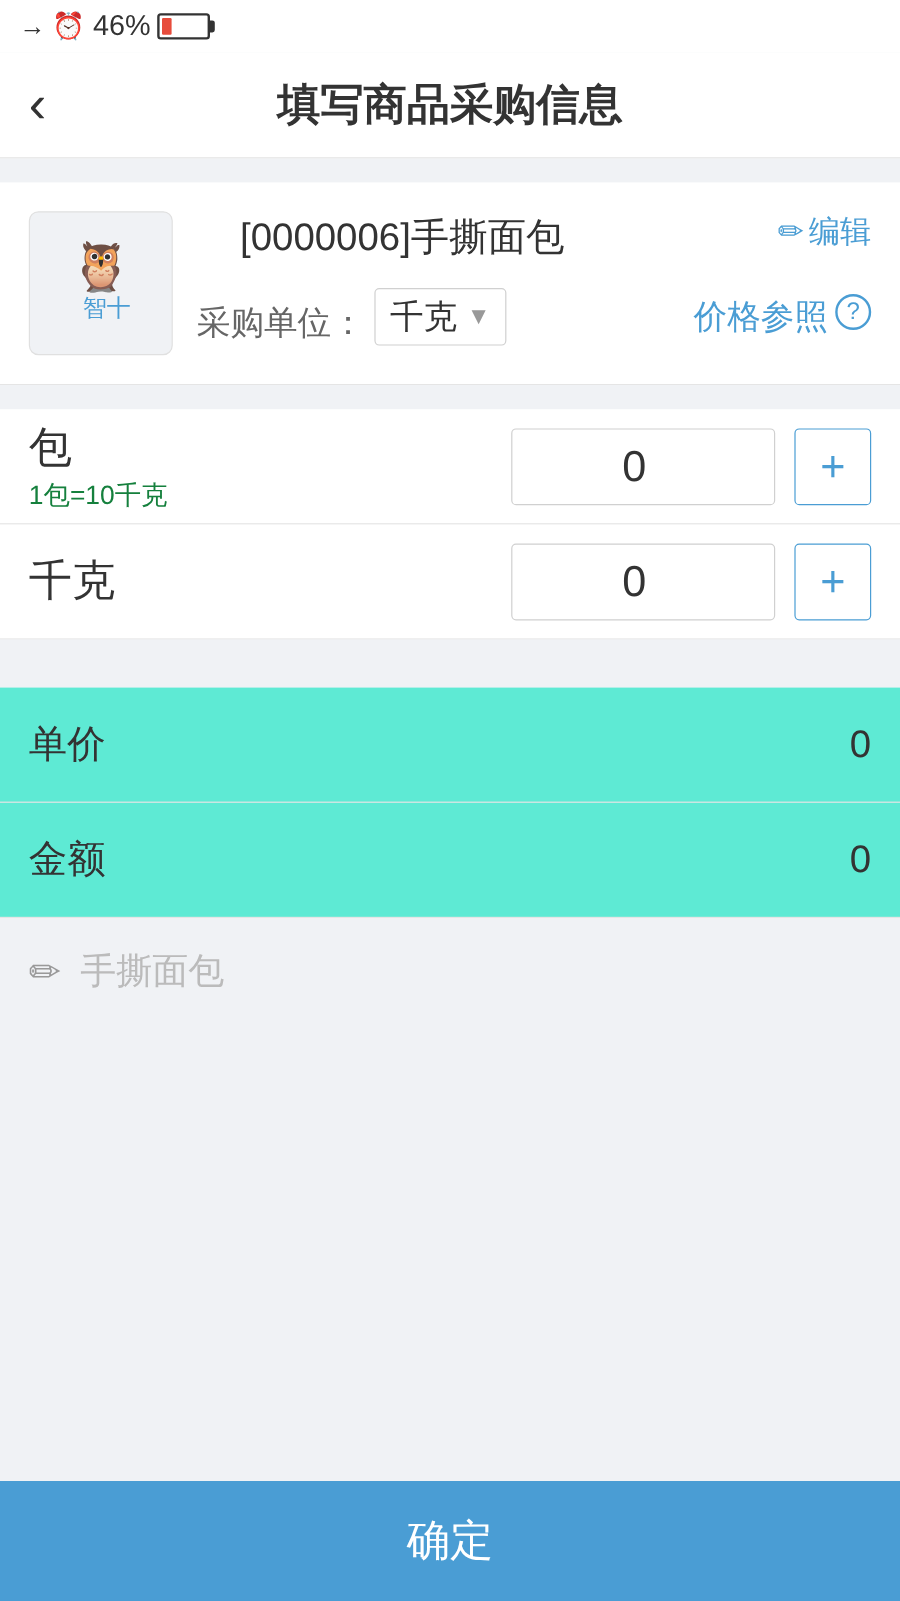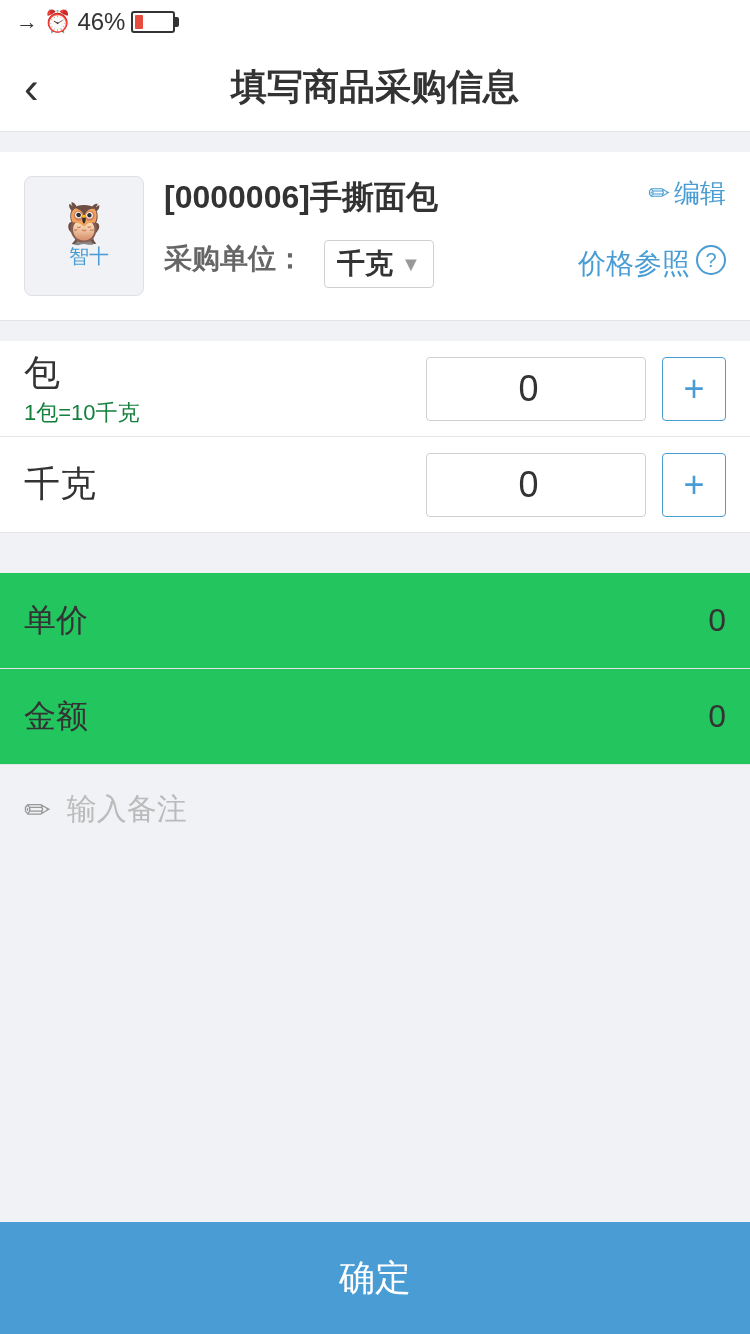--- a/index.html
+++ b/index.html
@@ -130,22 +130,23 @@
       flex: 1;
     }
     .product-header {
       display: flex;
       align-items: flex-start;
       justify-content: space-between;
     }
     .product-name {
       font-size: 32px;
       color: #333;
-      font-weight: 700;
+      font-weight: 400;
       flex: 1;
+      margin-left: 36px;
     }
     .edit-btn {
       font-size: 26px;
       color: #4a9dd4;
       display: flex;
       align-items: center;
       gap: 4px;
       cursor: pointer;
       flex-shrink: 0;
       margin-left: 16px;
@@ -273,21 +274,21 @@
       border-radius: 4px;
       padding: 8px 24px;
       font-size: 28px;
       color: #333;
       background: #fff;
       cursor: pointer;
     }
 
     
     .price-section {
-      background: #22c55e;
+      background: #5eead4;
       margin-top: 20px;
     }
     .price-row {
       display: flex;
       align-items: center;
       justify-content: space-between;
       padding: 0 24px;
       height: 96px;
       border-bottom: 1px solid #e5e5e5;
     }
@@ -321,21 +322,21 @@
       font-size: 30px;
       color: #bbb;
     }
 
     
     .confirm-btn {
       position: fixed;
       bottom: 0;
       left: 0;
       width: 750px;
-      height: 112px;
+      height: 100px;
       background: #4a9dd4;
       display: flex;
       align-items: center;
       justify-content: center;
       font-size: 36px;
       color: #fff;
       cursor: pointer;
       font-weight: 500;
     }
 
@@ -374,21 +375,21 @@
     </div>
     <div class="product-info">
       <div class="product-header">
         <span class="product-name">[0000006]手撕面包</span>
         <span class="edit-btn">
           <span>✏</span>
           <span>编辑</span>
         </span>
       </div>
       <div class="product-unit-row">
-        <div style="display:flex;align-items:flex-start;gap:20px;font-weight:bold;">
+        <div style="display:flex;align-items:flex-end;gap:8px;">
           <span class="unit-label">采购单位：</span>
           <div class="unit-select">
             <span>千克</span>
             <span style="font-size:20px;color:#999;">▼</span>
           </div>
         </div>
         <div class="price-ref">
           <span>价格参照</span>
           <div class="question-circle">?</div>
         </div>
@@ -432,18 +433,18 @@
     </div>
     <div class="price-row">
       <span class="price-row-label">金额</span>
       <span class="price-row-value">0</span>
     </div>
   </div>
 
   <div class="remarks-section">
     <div class="remarks-input-row">
       <span class="pencil-icon">✏</span>
-      <span class="remarks-placeholder">输入备注</span>
+      <span class="remarks-placeholder">手撕面包</span>
     </div>
   </div>
 </div>
 
 <div class="confirm-btn">确定</div>
 
 </body></html>

